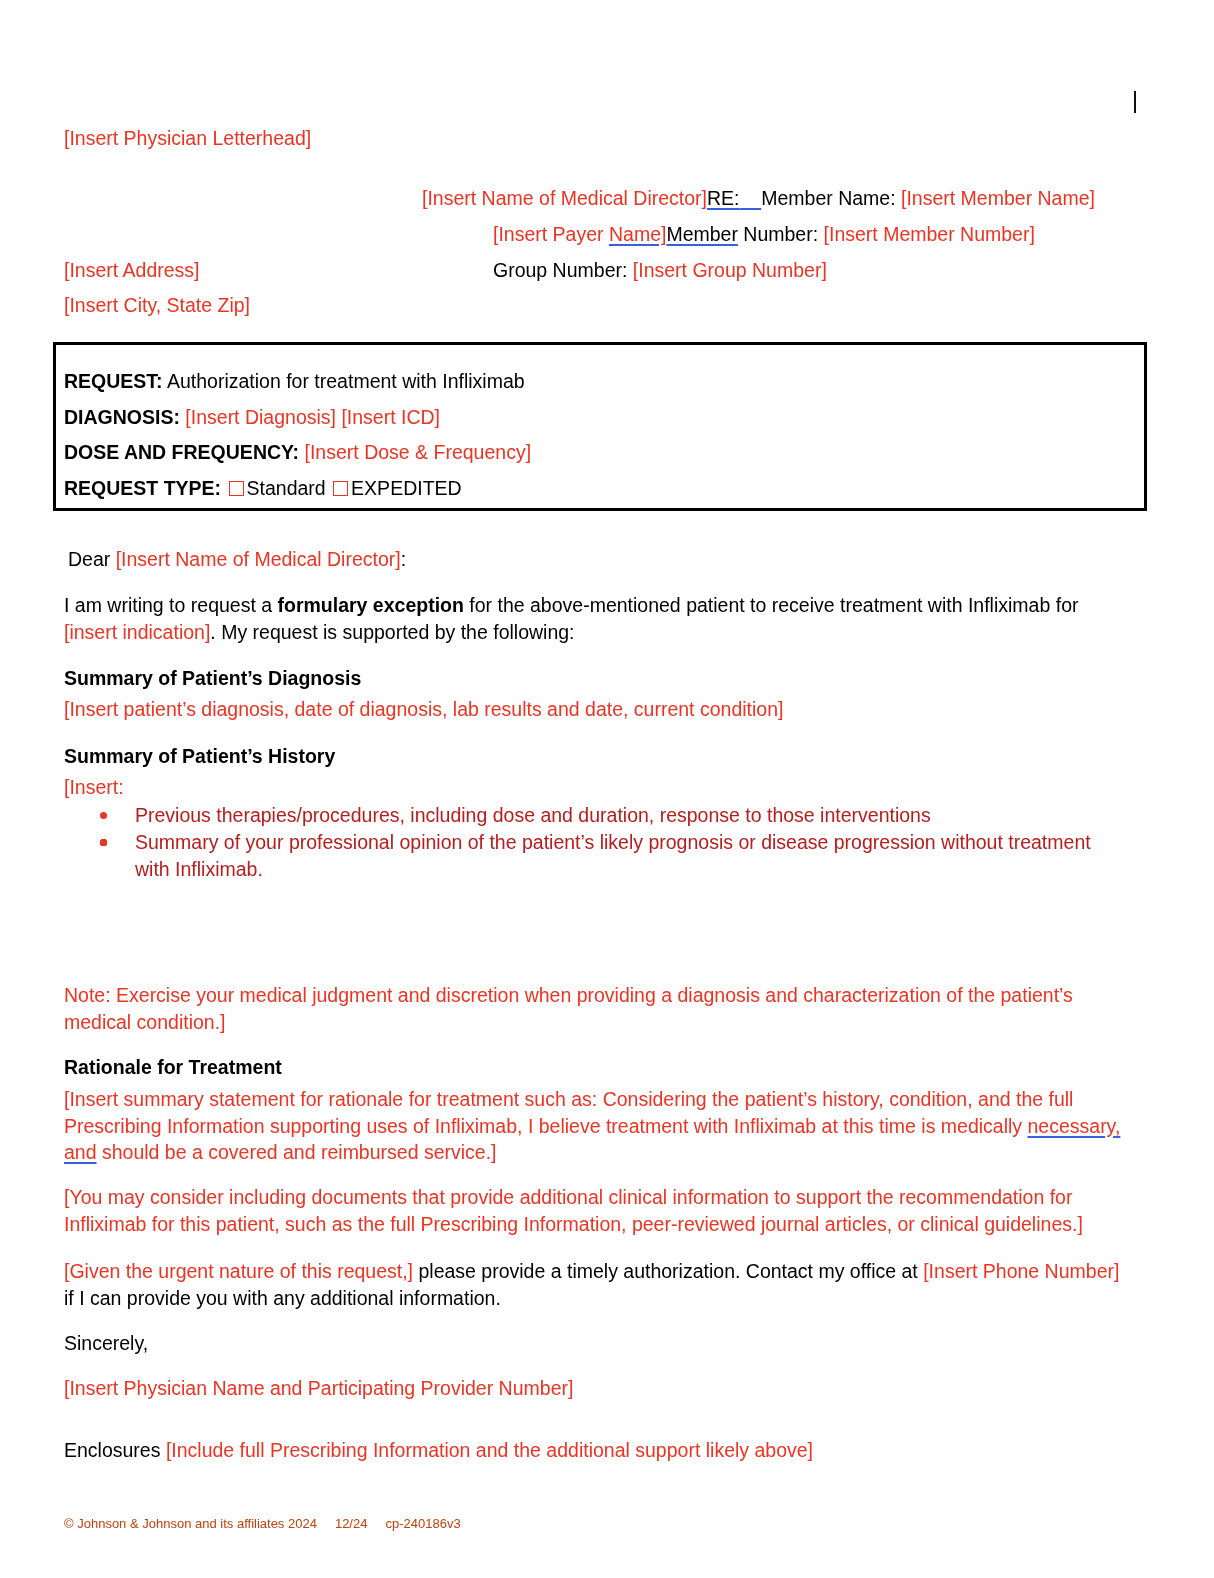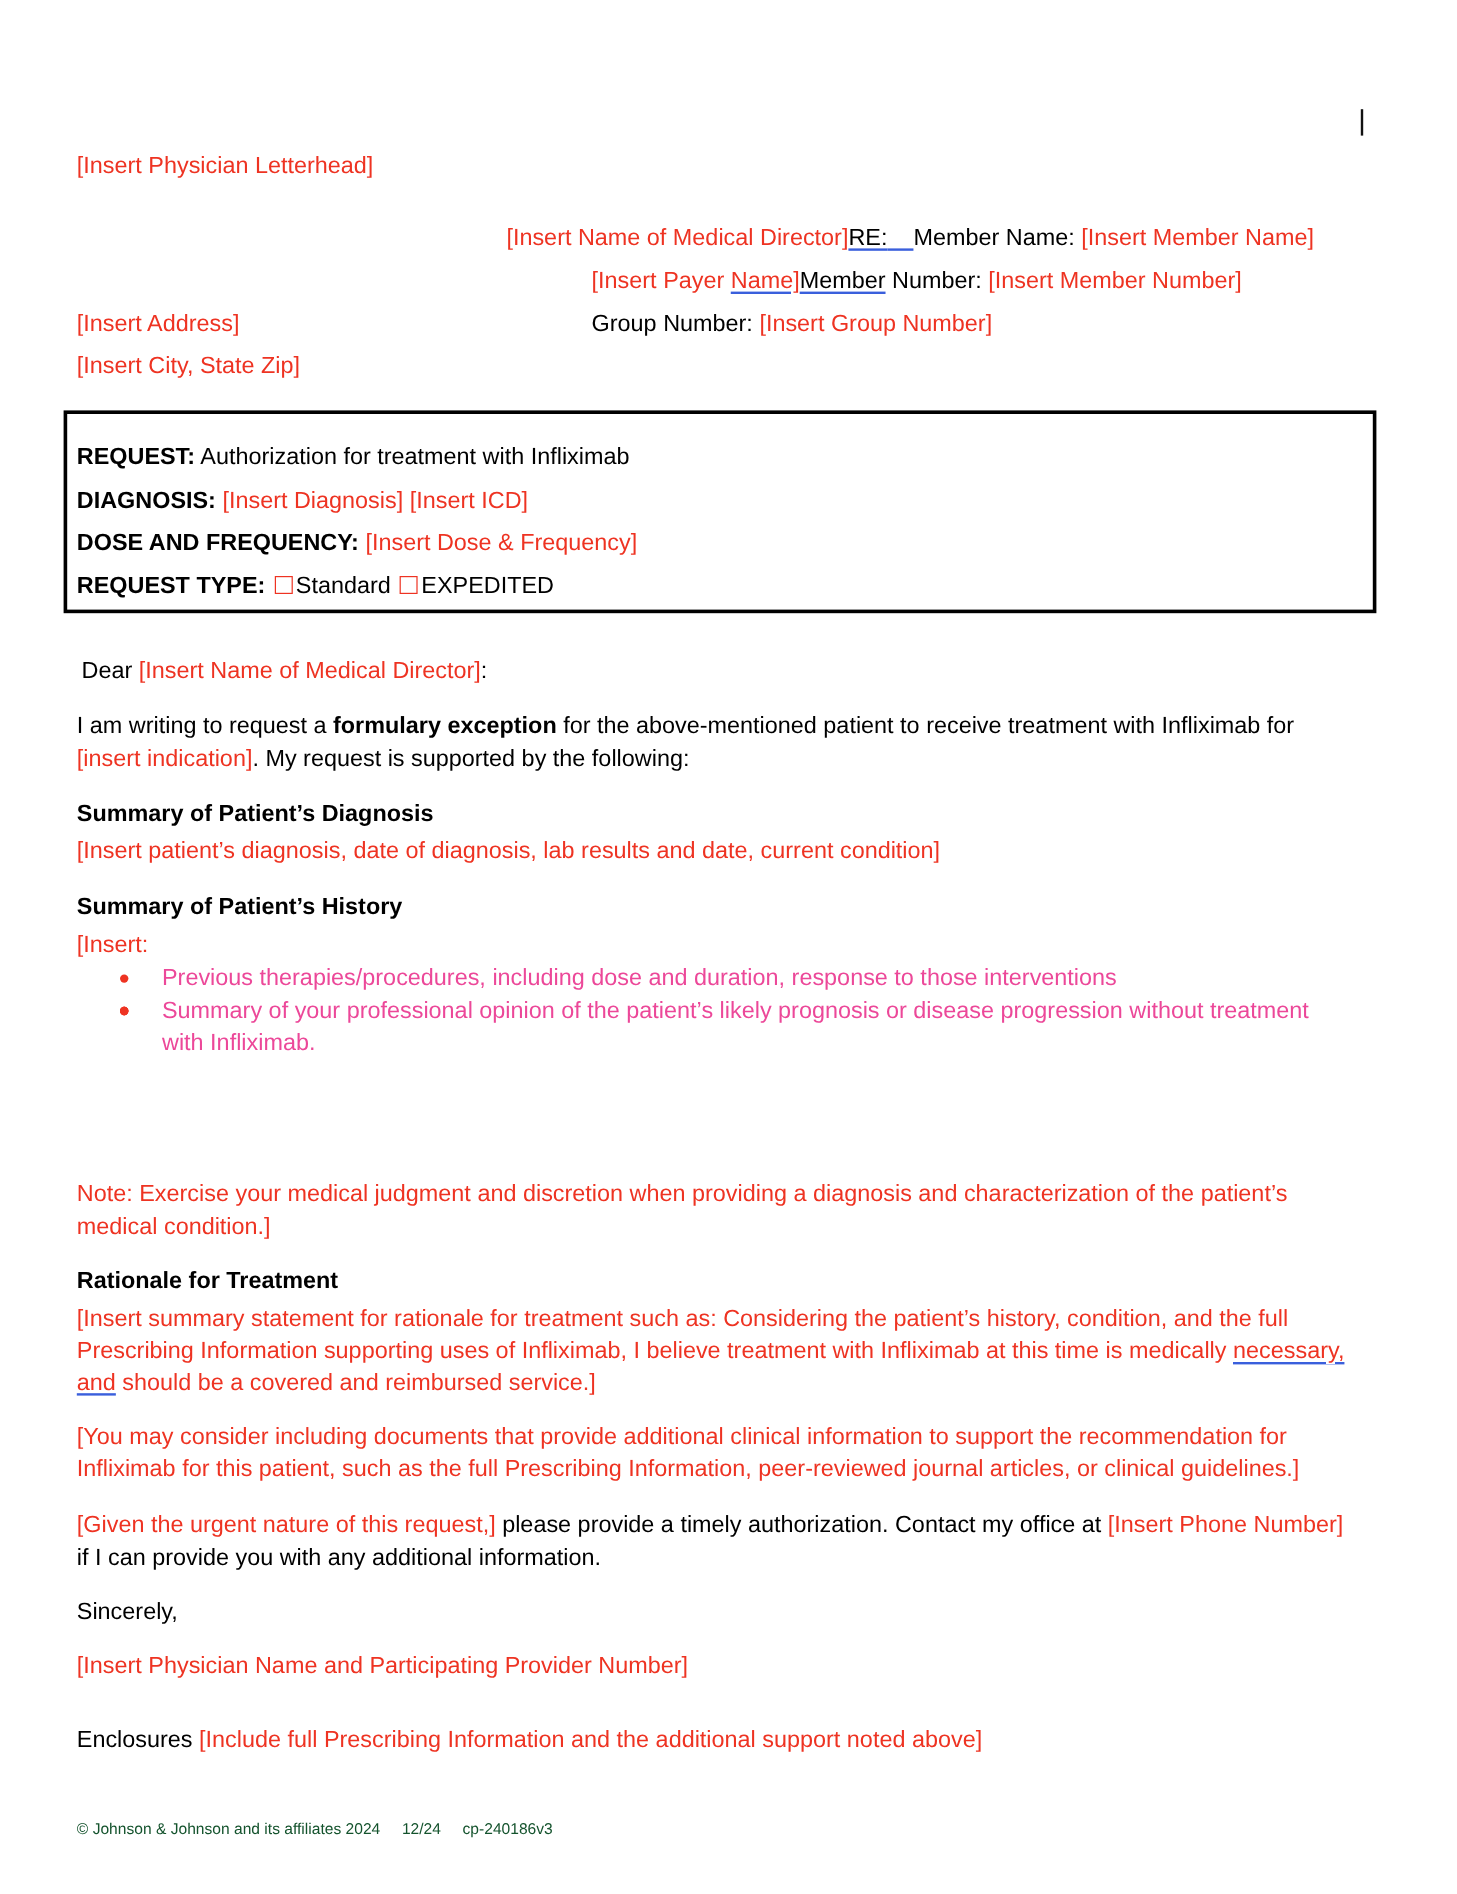--- a/index.html
+++ b/index.html
@@ -53,21 +53,21 @@
       top: 802px;
       width: 1060px;
       margin: 0;
       padding: 0;
       list-style: none;
     }
     .bullets li {
       position: relative;
       padding-left: 71px;
       line-height: 27px;
-      color: #ec4899;
+      color: #b91c1c;
     }
     .bullets li .dot {
       position: absolute;
       left: 36px;
       top: 10px;
       width: 7px;
       height: 7px;
       border-radius: 50%;
       background: #ee3322;
     }
@@ -77,21 +77,21 @@
       height: 13px;
       border: 1.5px solid #ee3322;
       vertical-align: -1px;
       margin: 0 3px 0 2px;
     }
     .footer {
       position: absolute;
       left: 64px;
       top: 1516px;
       font-size: 13px;
-      color: #14532d;
+      color: #c2410c;
       white-space: nowrap;
     }
     .footer span { margin-right: 18px; }
   </style>
 </head>
 <body>
 
 <div class="cursor"></div>
 
 <div class="abs red" style="left:64px; top:126px;">[Insert Physician Letterhead]</div>
@@ -159,18 +159,18 @@
 <div class="para red" style="top:1184px;">[You may consider including documents that provide additional clinical information to support the recommendation for Infliximab for this patient, such as the full Prescribing Information, peer-reviewed journal articles, or clinical guidelines.]</div>
 
 <div class="para" style="top:1258px;">
   <span class="red">[Given the urgent nature of this request,]</span><span> please provide a timely authorization. Contact my office at </span><span class="red">[Insert Phone Number]</span><span> if I can provide you with any additional information.</span>
 </div>
 
 <div class="abs" style="left:64px; top:1331px;">Sincerely,</div>
 <div class="abs red" style="left:64px; top:1376px;">[Insert Physician Name and Participating Provider Number]</div>
 
 <div class="abs" style="left:64px; top:1438px;">
-  <span>Enclosures </span><span class="red">[Include full Prescribing Information and the additional support noted above]</span>
+  <span>Enclosures </span><span class="red">[Include full Prescribing Information and the additional support likely above]</span>
 </div>
 
 <div class="footer">
   <span>© Johnson &amp; Johnson and its affiliates 2024</span><span>12/24</span><span>cp-240186v3</span>
 </div>
 
 </body></html>

